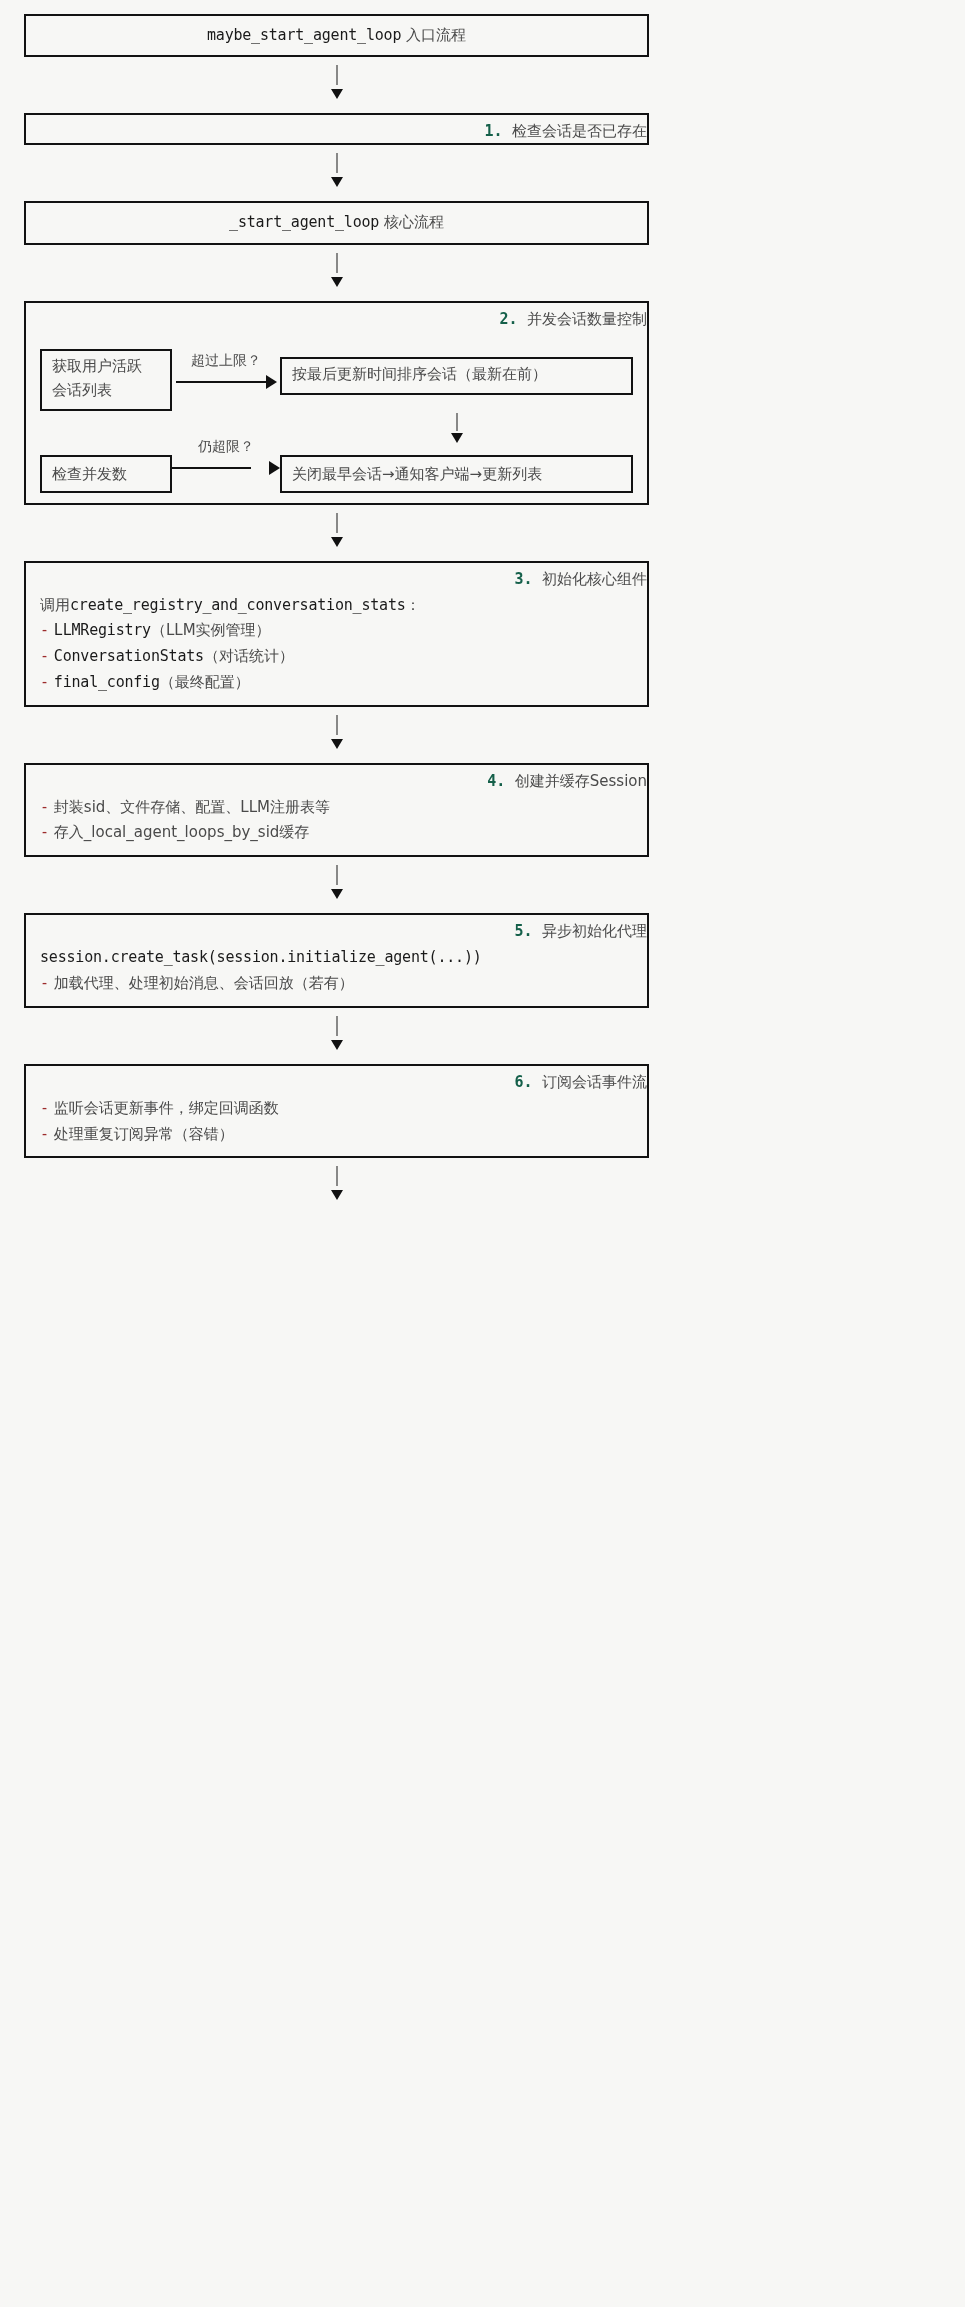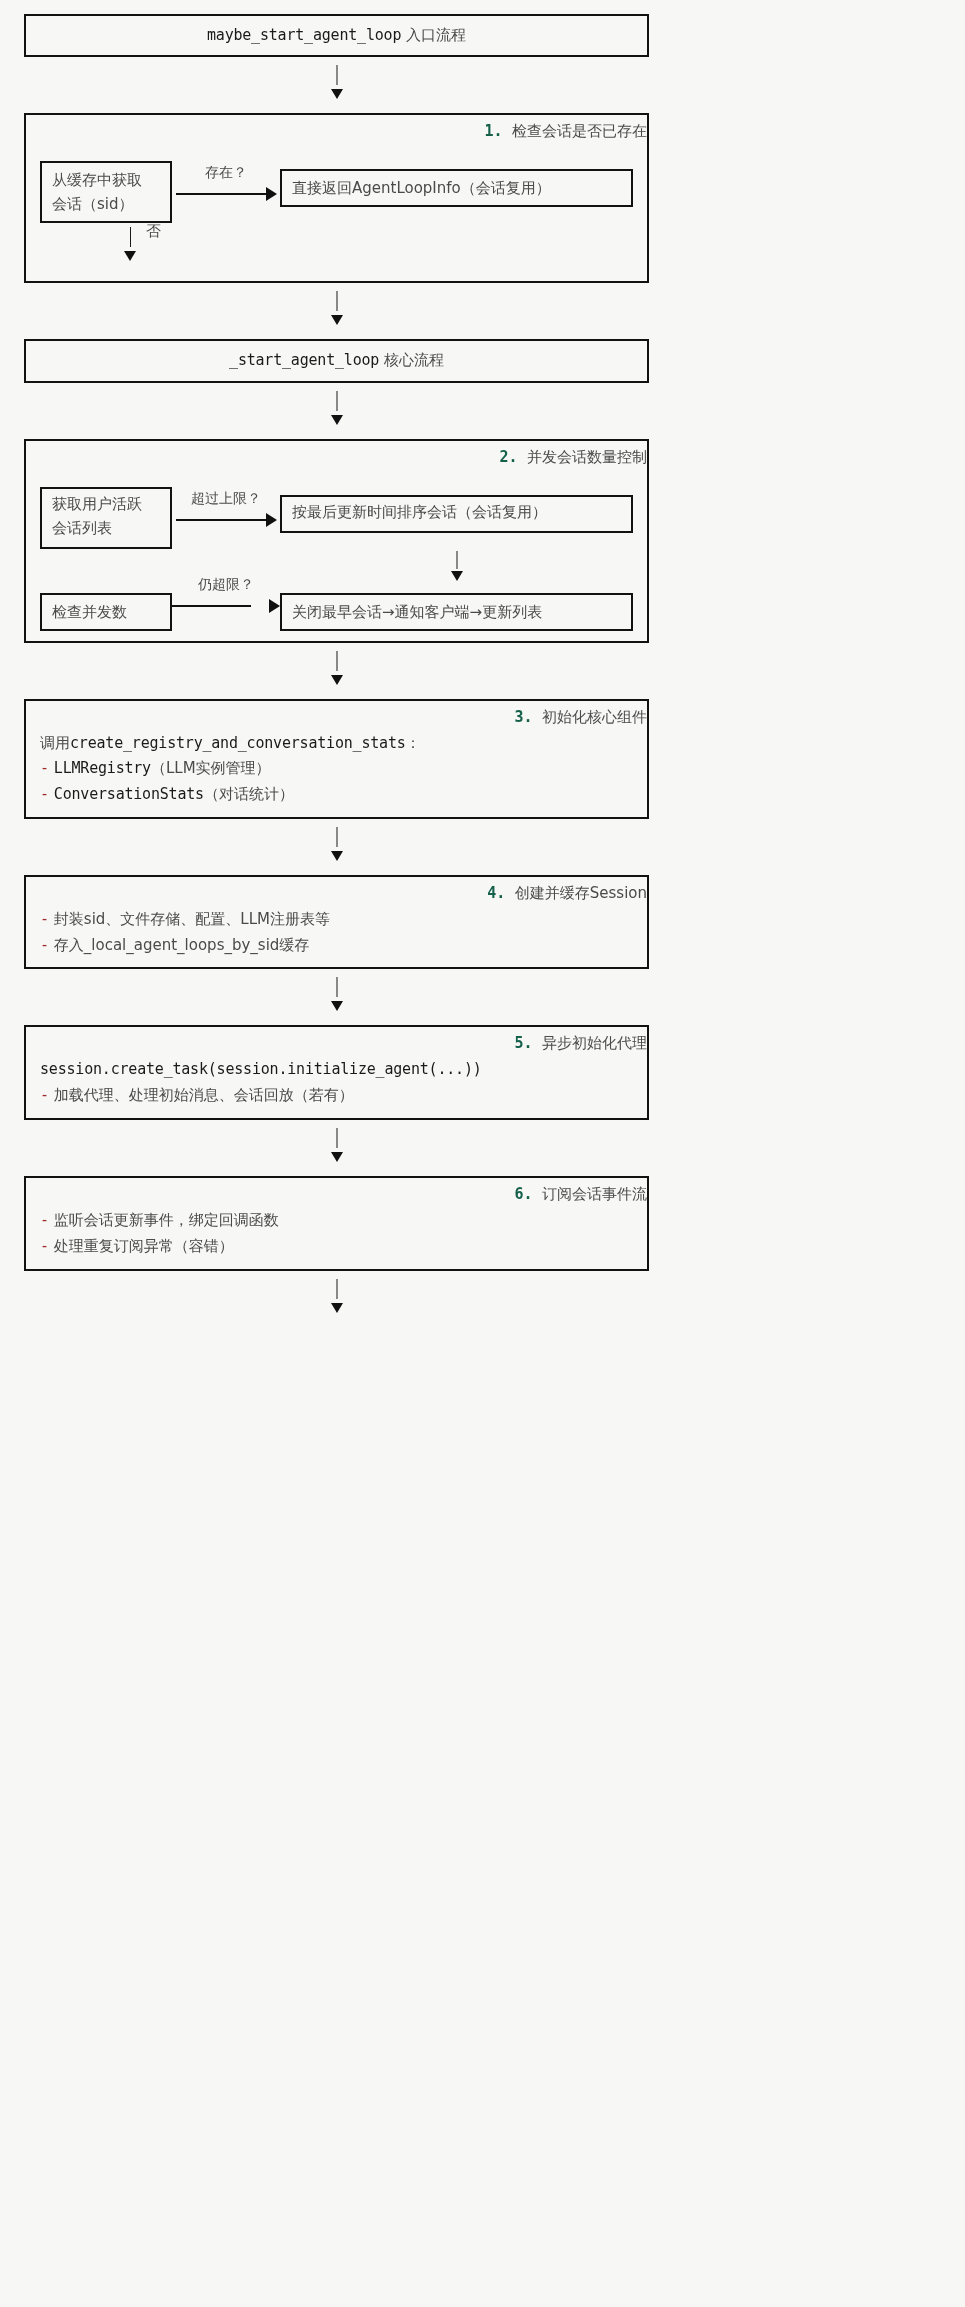--- a/index.html
+++ b/index.html
@@ -166,45 +166,20 @@
   <div class="connector">
     <span class="pipe"></span>
     <span class="tri"></span>
   </div>
 
   <div class="box outer">
     <div class="sec-title">
       <span class="stepnum">1.</span>&nbsp;&nbsp;<span>检查会话是否已存在</span>
     </div>
 
-    <div class="pad">
-      <div class="row" style="align-items:flex-start;">
-
-        <div class="inner" style="width:132px;margin-top:18px;">
-          <span class="l">从缓存中获取</span>
-          <span class="l">会话（sid）</span>
-        </div>
-
-        <div class="harrow" style="width:108px;margin-top:44px;">
-          <span class="hlabel">存在？</span>
-          <span class="line" style="width:90px;"></span>
-            <span class="head"></span>
-        </div>
-
-        <div class="inner" style="flex:1;margin-top:26px;">
-          <span class="l">直接返回AgentLoopInfo（会话复用）</span>
-        </div>
-      </div>
-
-      <div class="branch">
-        <span class="pipe"></span>
-        <span class="txt">否</span>
-        <span class="tri"></span>
-      </div>
-    </div>
   </div>
 
   <div class="connector">
     <span class="pipe"></span>
     <span class="tri"></span>
   </div>
 
   <div class="box outer">
     <div class="title">
       <span class="mono">_start_agent_loop</span>&nbsp;<span>核心流程</span>
@@ -229,21 +204,21 @@
           <span class="l">会话列表</span>
         </div>
 
         <div class="harrow" style="width:108px;margin-top:44px;">
           <span class="hlabel">超过上限？</span>
           <span class="line" style="width:90px;"></span>
             <span class="head"></span>
         </div>
 
         <div class="inner" style="flex:1;margin-top:26px;">
-          <span class="l">按最后更新时间排序会话（会话复用）</span>
+          <span class="l">按最后更新时间排序会话（最新在前）</span>
         </div>
       </div>
 
       <div class="vlink" style="margin-left:240px;width:calc(100% - 240px);">
         <span class="pipe"></span>
         <span class="tri"></span>
       </div>
 
       <div class="row" style="align-items:flex-start;">
         <div class="inner" style="width:132px;margin-top:4px;">
@@ -269,20 +244,21 @@
   </div>
 
   <div class="box outer">
     <div class="sec-title">
       <span class="stepnum">3.</span>&nbsp;&nbsp;<span>初始化核心组件</span>
     </div>
     <div class="lines">
       <div><span>调用</span><span class="mono">create_registry_and_conversation_stats</span><span>：</span></div>
       <div><span class="bullet">-</span>&nbsp;<span class="mono">LLMRegistry</span><span>（LLM实例管理）</span></div>
       <div><span class="bullet">-</span>&nbsp;<span class="mono">ConversationStats</span><span>（对话统计）</span></div>
+      <div><span class="bullet">-</span>&nbsp;<span class="mono">final_config</span><span>（最终配置）</span></div>
     </div>
   </div>
 
   <div class="connector">
     <span class="pipe"></span>
     <span class="tri"></span>
   </div>
 
   <div class="box outer">
     <div class="sec-title">

